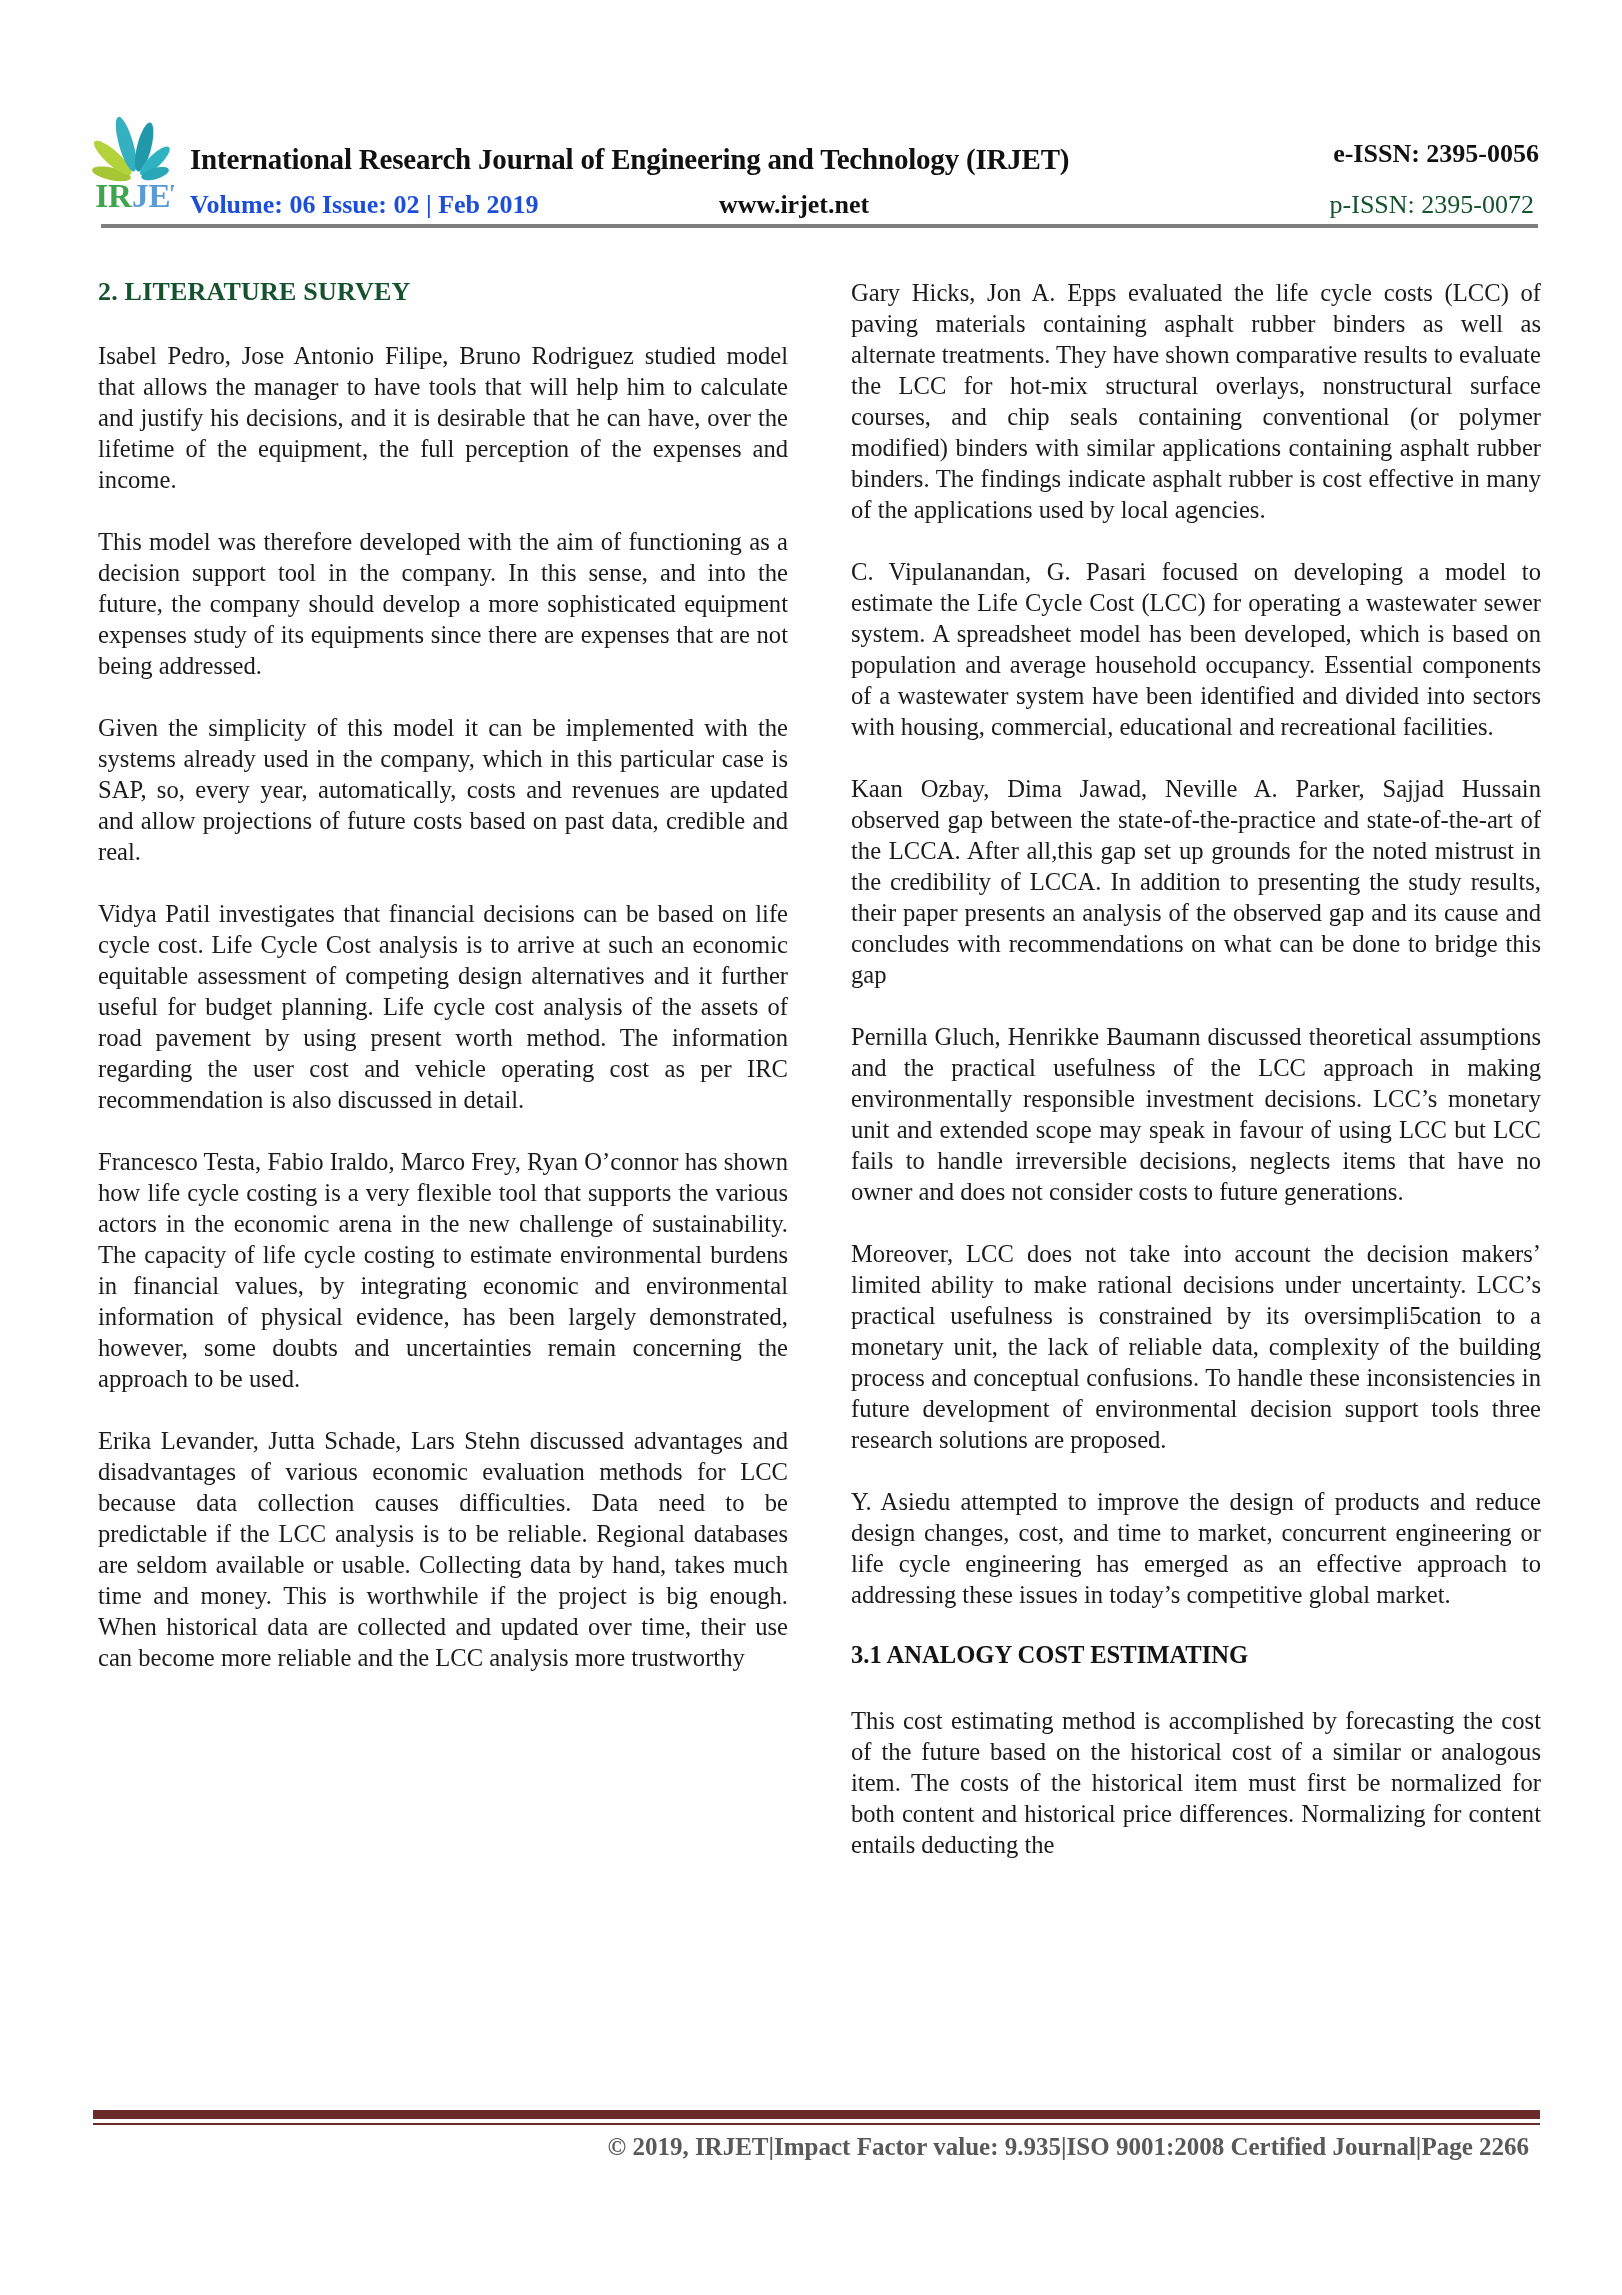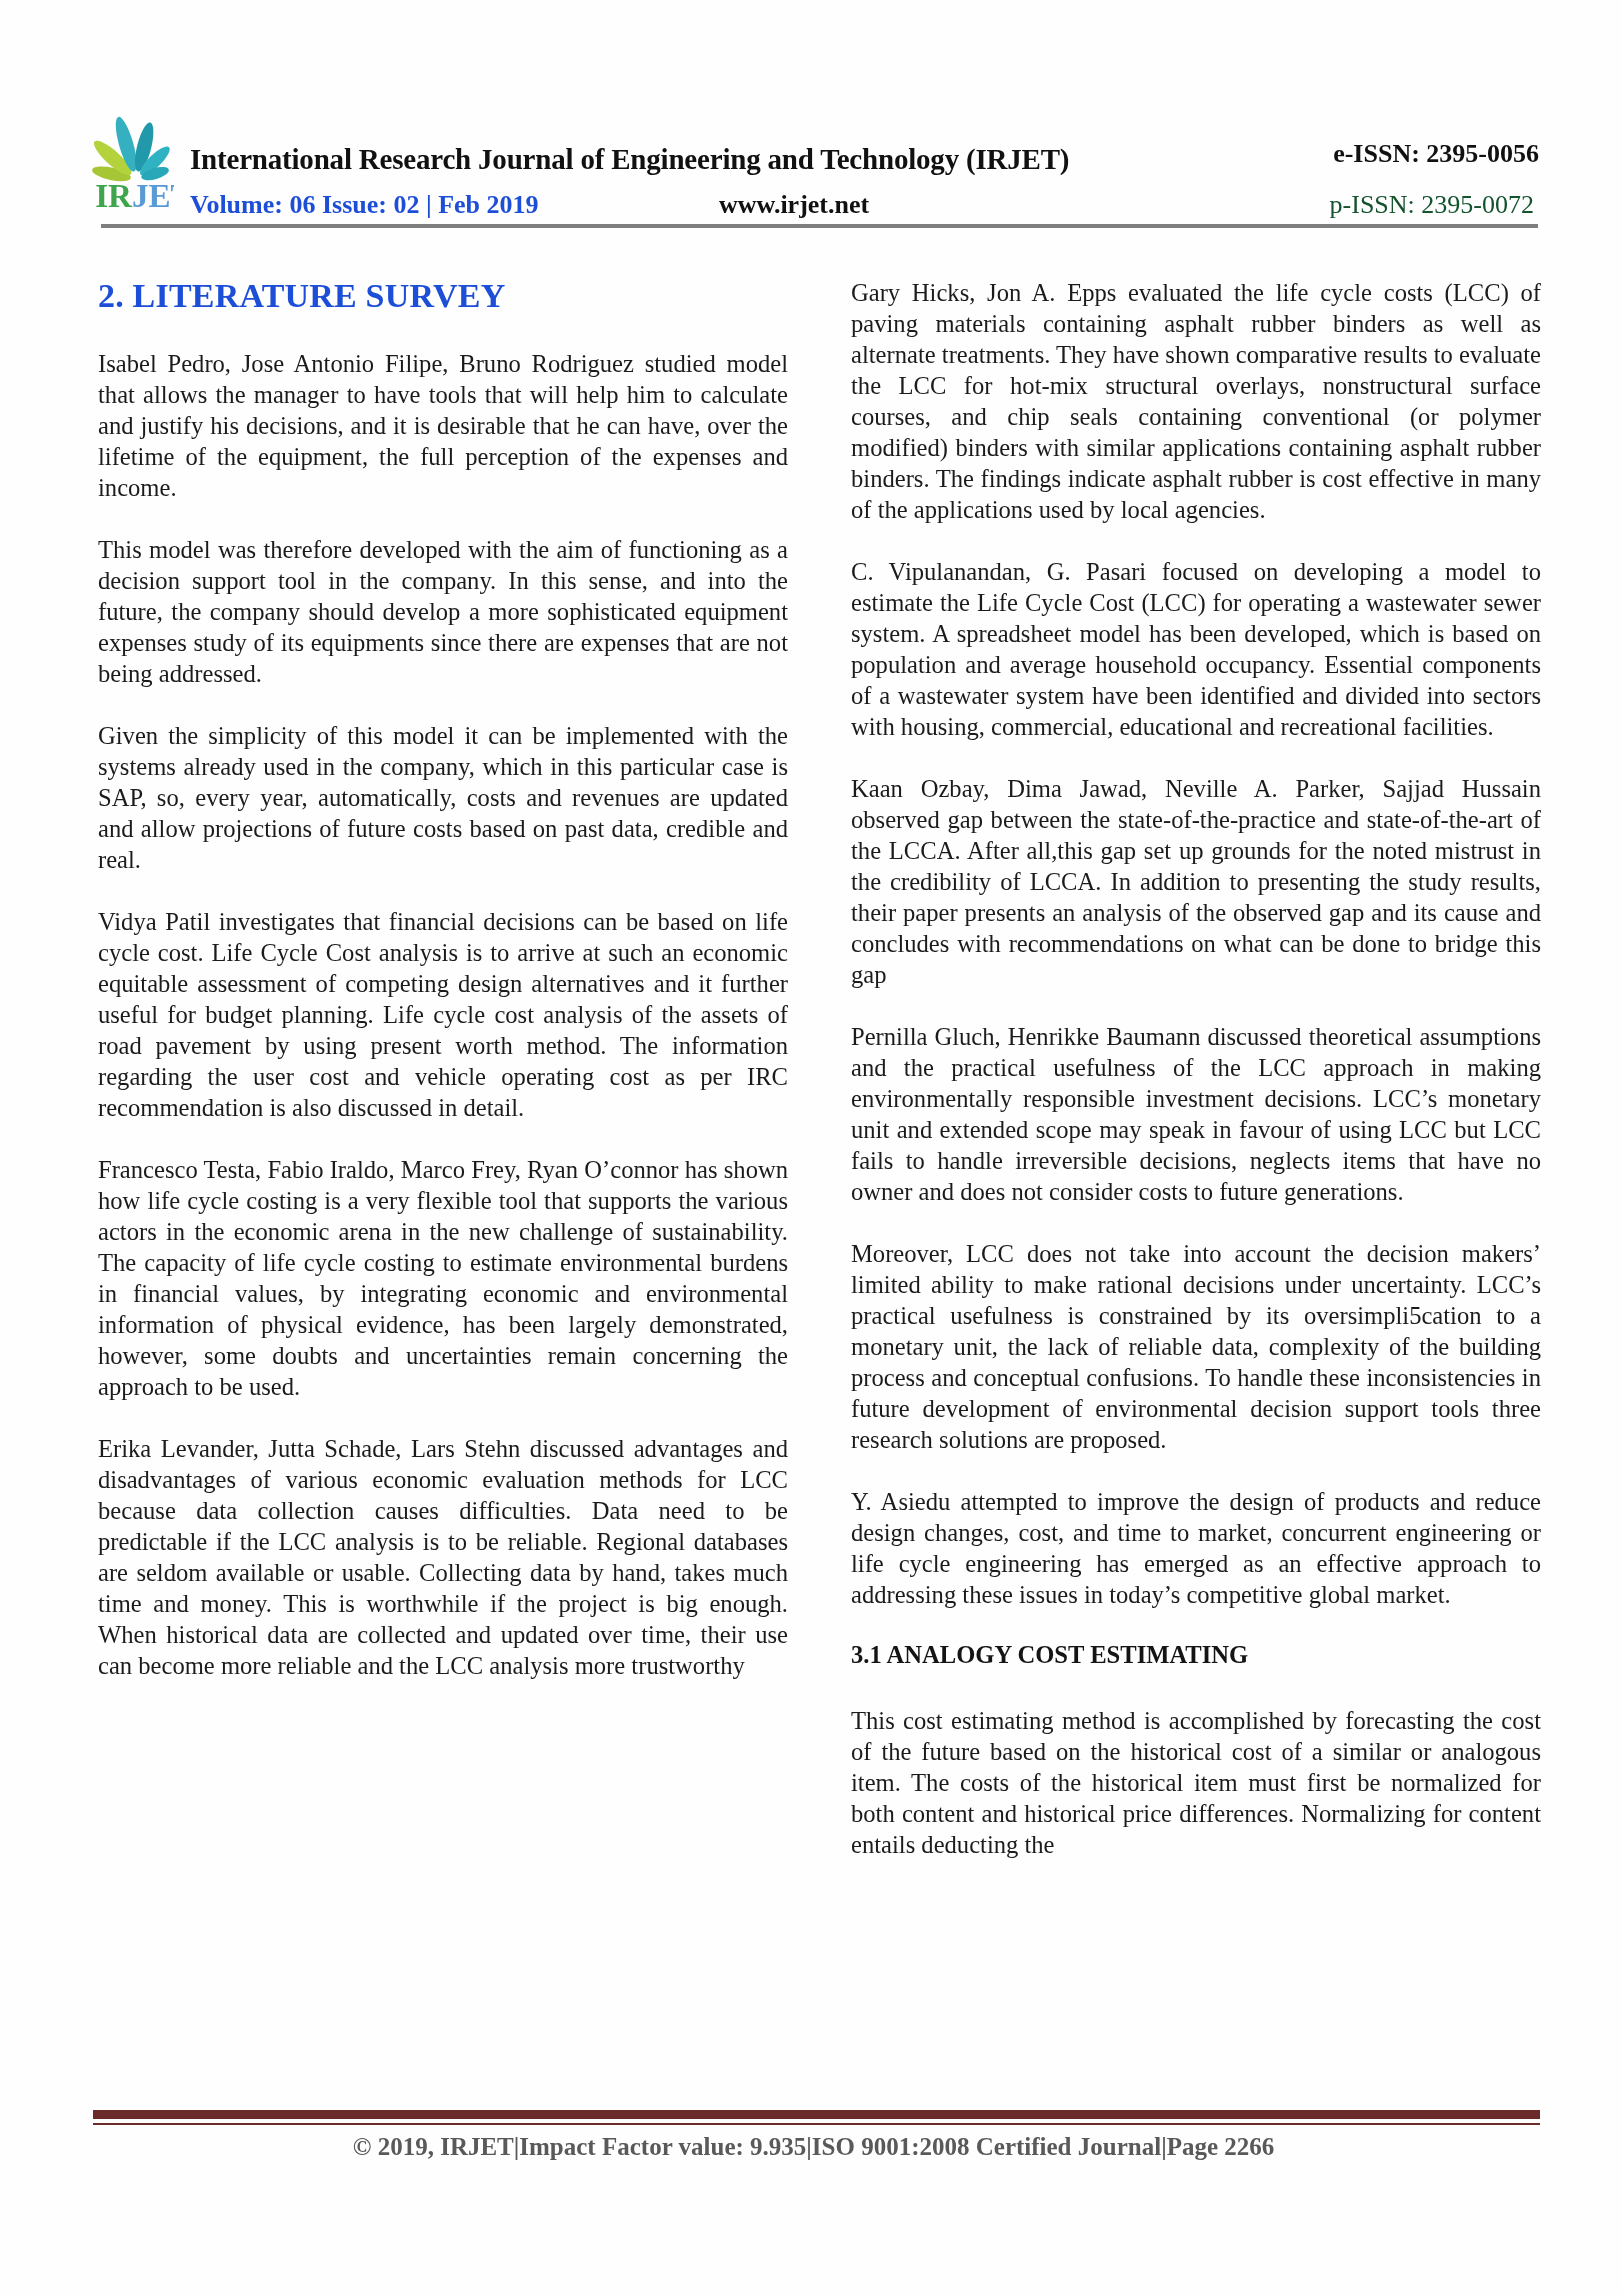--- a/index.html
+++ b/index.html
@@ -47,21 +47,21 @@
   }
   .col { width:690px; }
   .col p {
     margin:0 0 31px 0;
     font-size:24.6px; line-height:31px;
     text-align:justify;
   }
   .col p:last-child { margin-bottom:0; }
   .heading-1 {
     margin:0 0 33px 0;
-    font-size:34px; font-weight:bold; color:#1d4ed8;
+    font-size:26px; font-weight:bold; color:#14532d;
     letter-spacing:0.2px;
   }
   .heading-mid {
     margin:46px 0 52px 0;
     font-size:26px; font-weight:bold; color:#141414;
   }
   .heading-sub {
     margin:12px 0 36px 0;
     font-size:24.6px; font-weight:bold; color:#141414;
   }
@@ -70,21 +70,21 @@
   .footer-bar-thick {
     position:absolute; left:93px; top:2110px;
     width:1447px; height:8.7px; background:#6b2b2b;
   }
   .footer-bar-thin {
     position:absolute; left:93px; top:2123px;
     width:1447px; height:2.4px; background:#6b2b2b;
   }
   .footer-row {
     position:absolute; left:98px; top:2133px; width:1431px;
-    display:flex; justify-content:center; align-items:baseline;
+    display:flex; justify-content:flex-end; align-items:baseline;
     font-size:25px; font-weight:bold; color:#595959; white-space:nowrap;
   }
 </style>
 </head>
 <body>
 
 <div class="page">
 
   <div class="logo">
     <svg width="82" height="103" viewBox="0 0 104 130">

